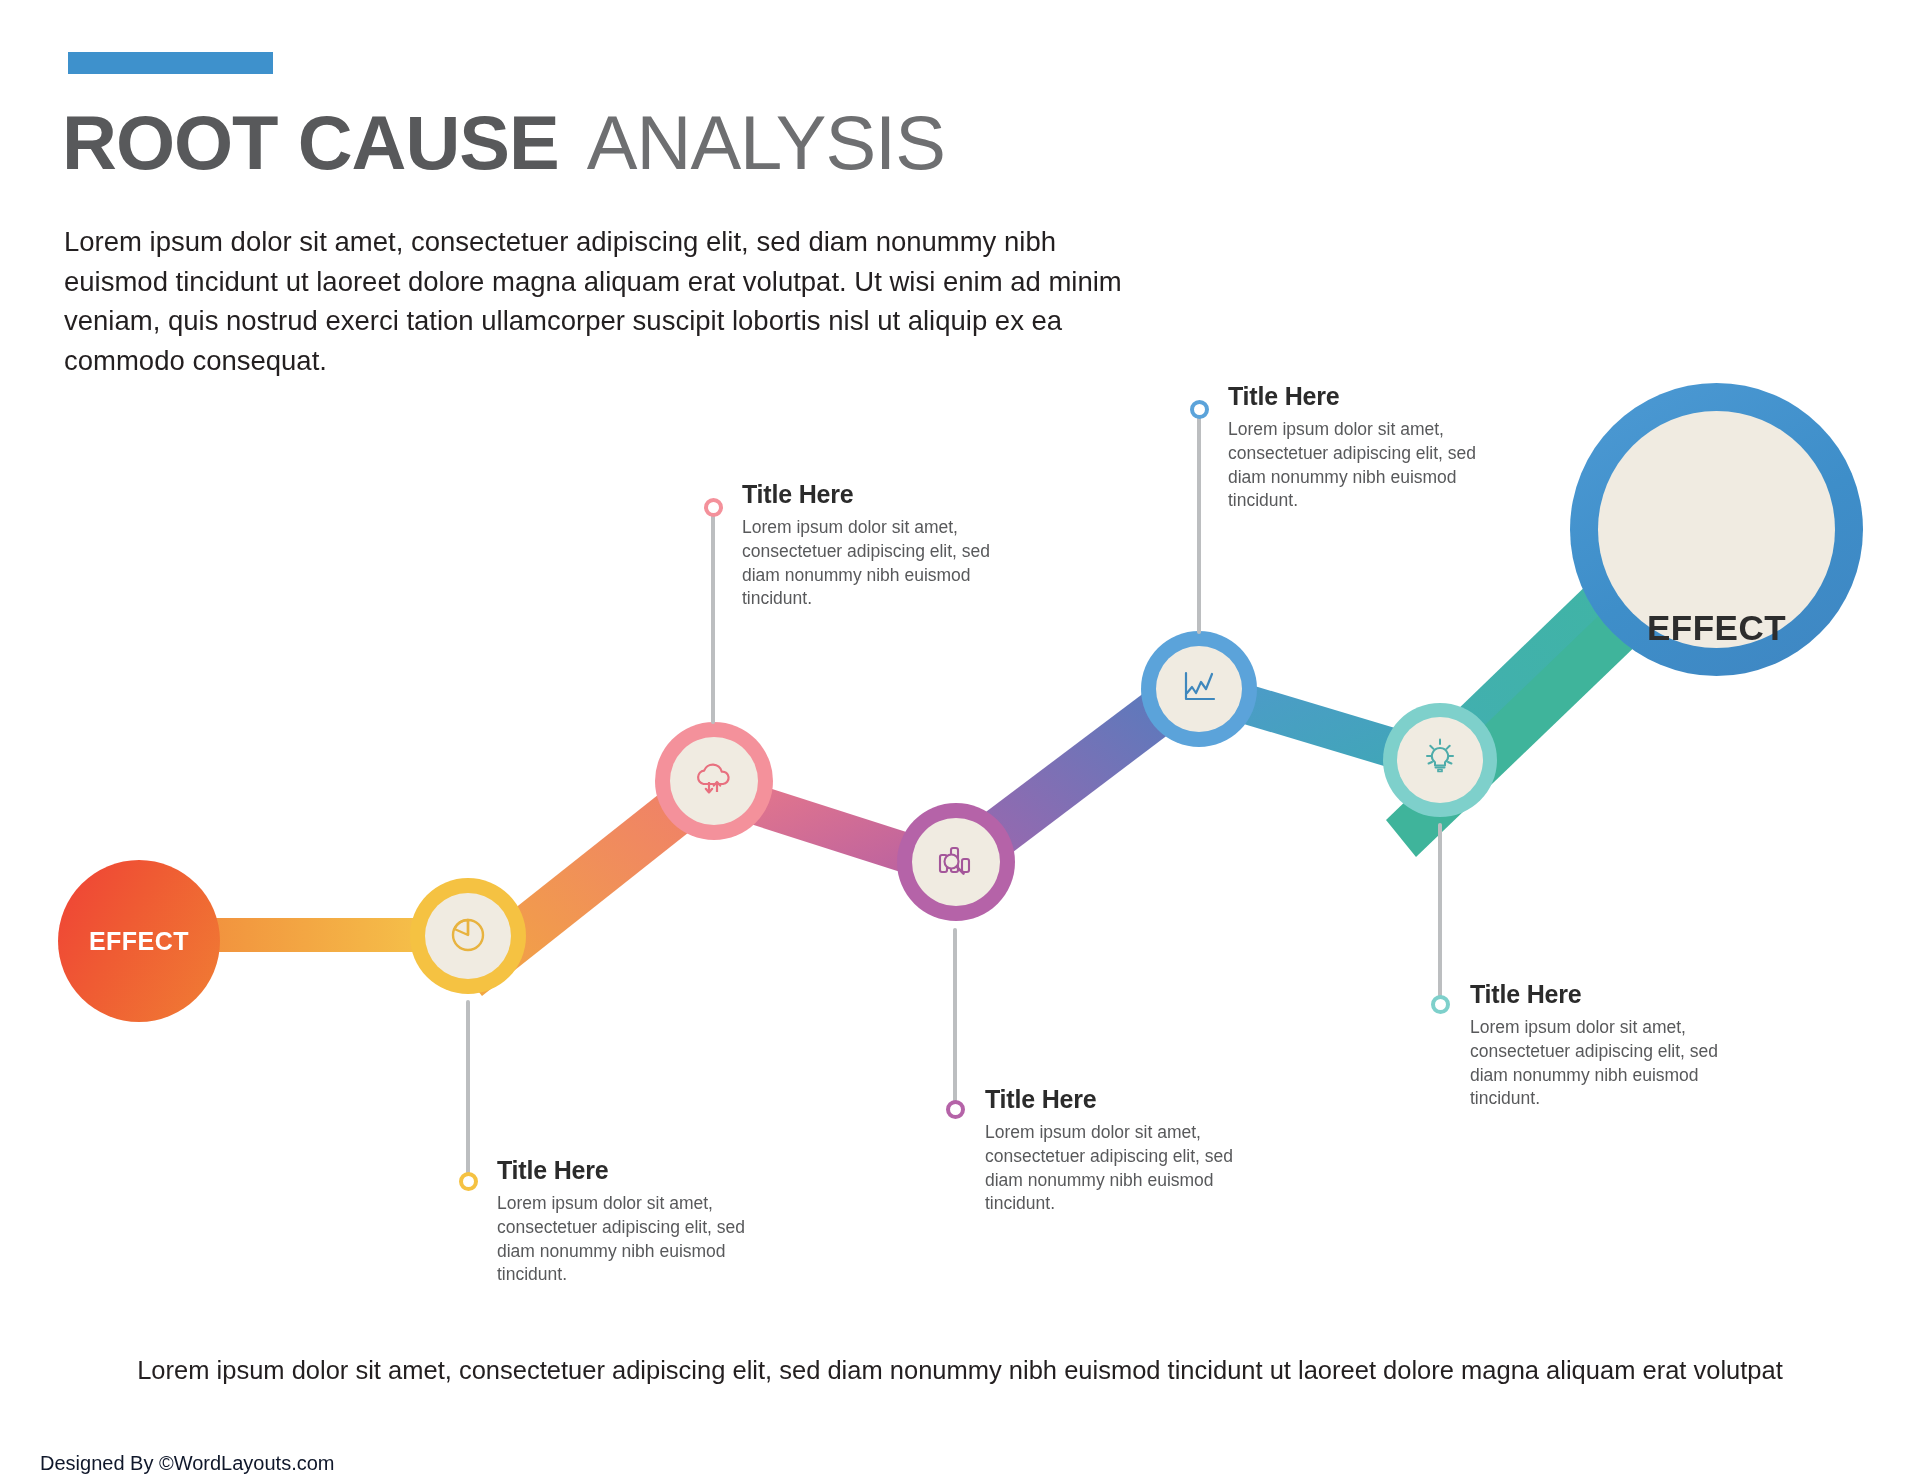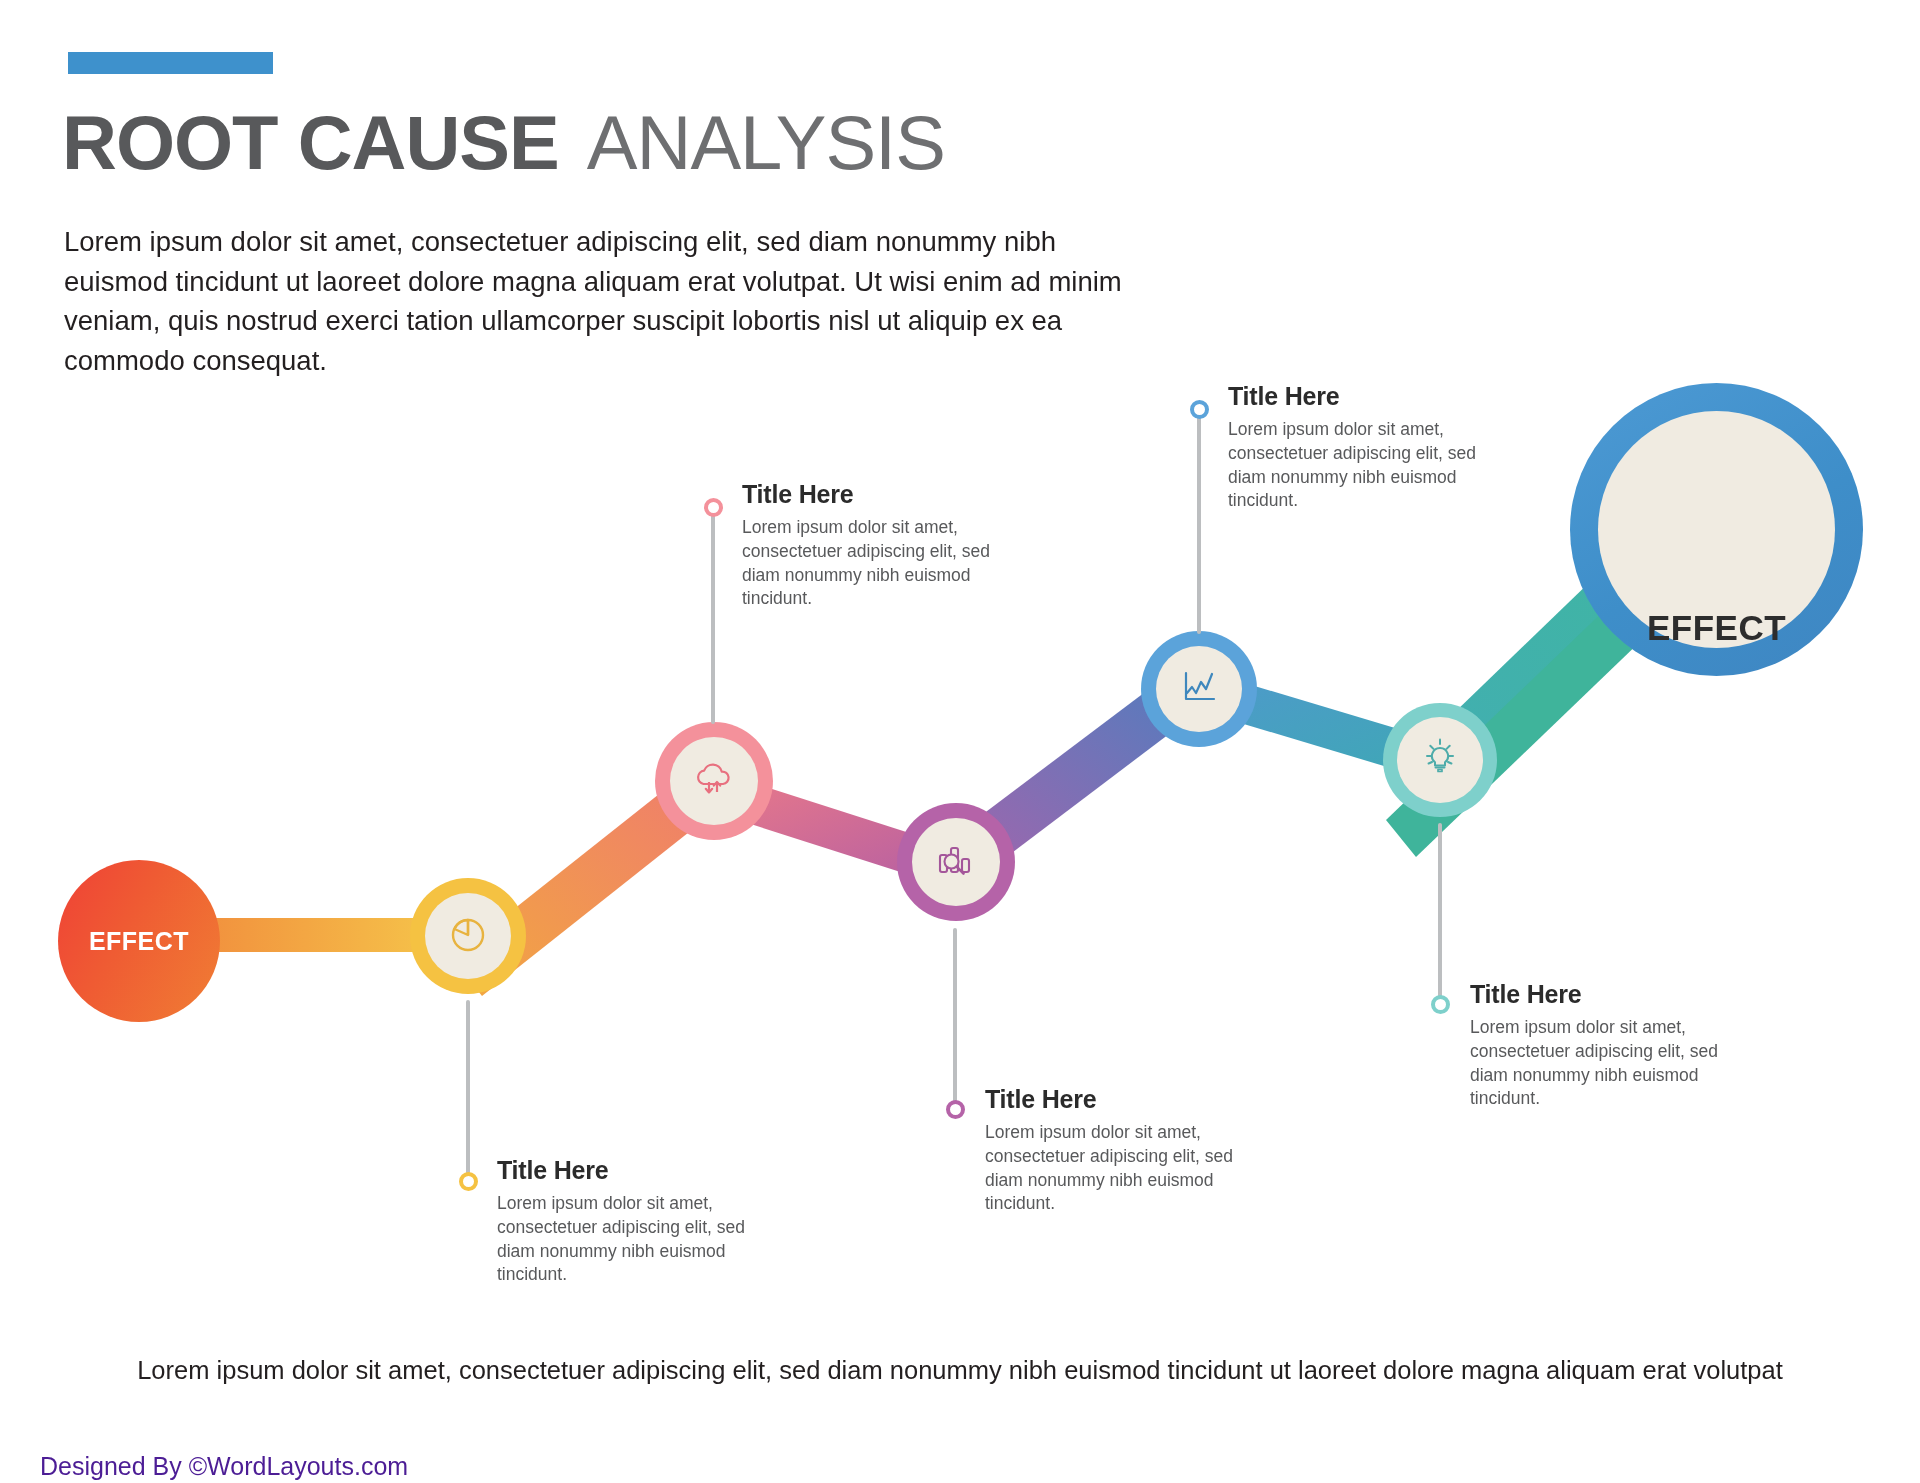--- a/index.html
+++ b/index.html
@@ -174,22 +174,22 @@
     width: 1920px;
     text-align: center;
     font-size: 25.5px;
     color: #231f20;
     font-weight: 400;
   }
   #credit {
     position: absolute;
     left: 40px;
     top: 1452px;
-    font-size: 25px;
-    color: #4c1d95;
+    font-size: 20px;
+    color: #0f172a;
     font-weight: 400;
   }
 </style>
 </head>
 <body>
 
 <div id="accent-bar"></div>
 
 <div id="page-title">
   <span class="t-bold">ROOT CAUSE</span><span>&nbsp;</span><span class="t-light">ANALYSIS</span>

